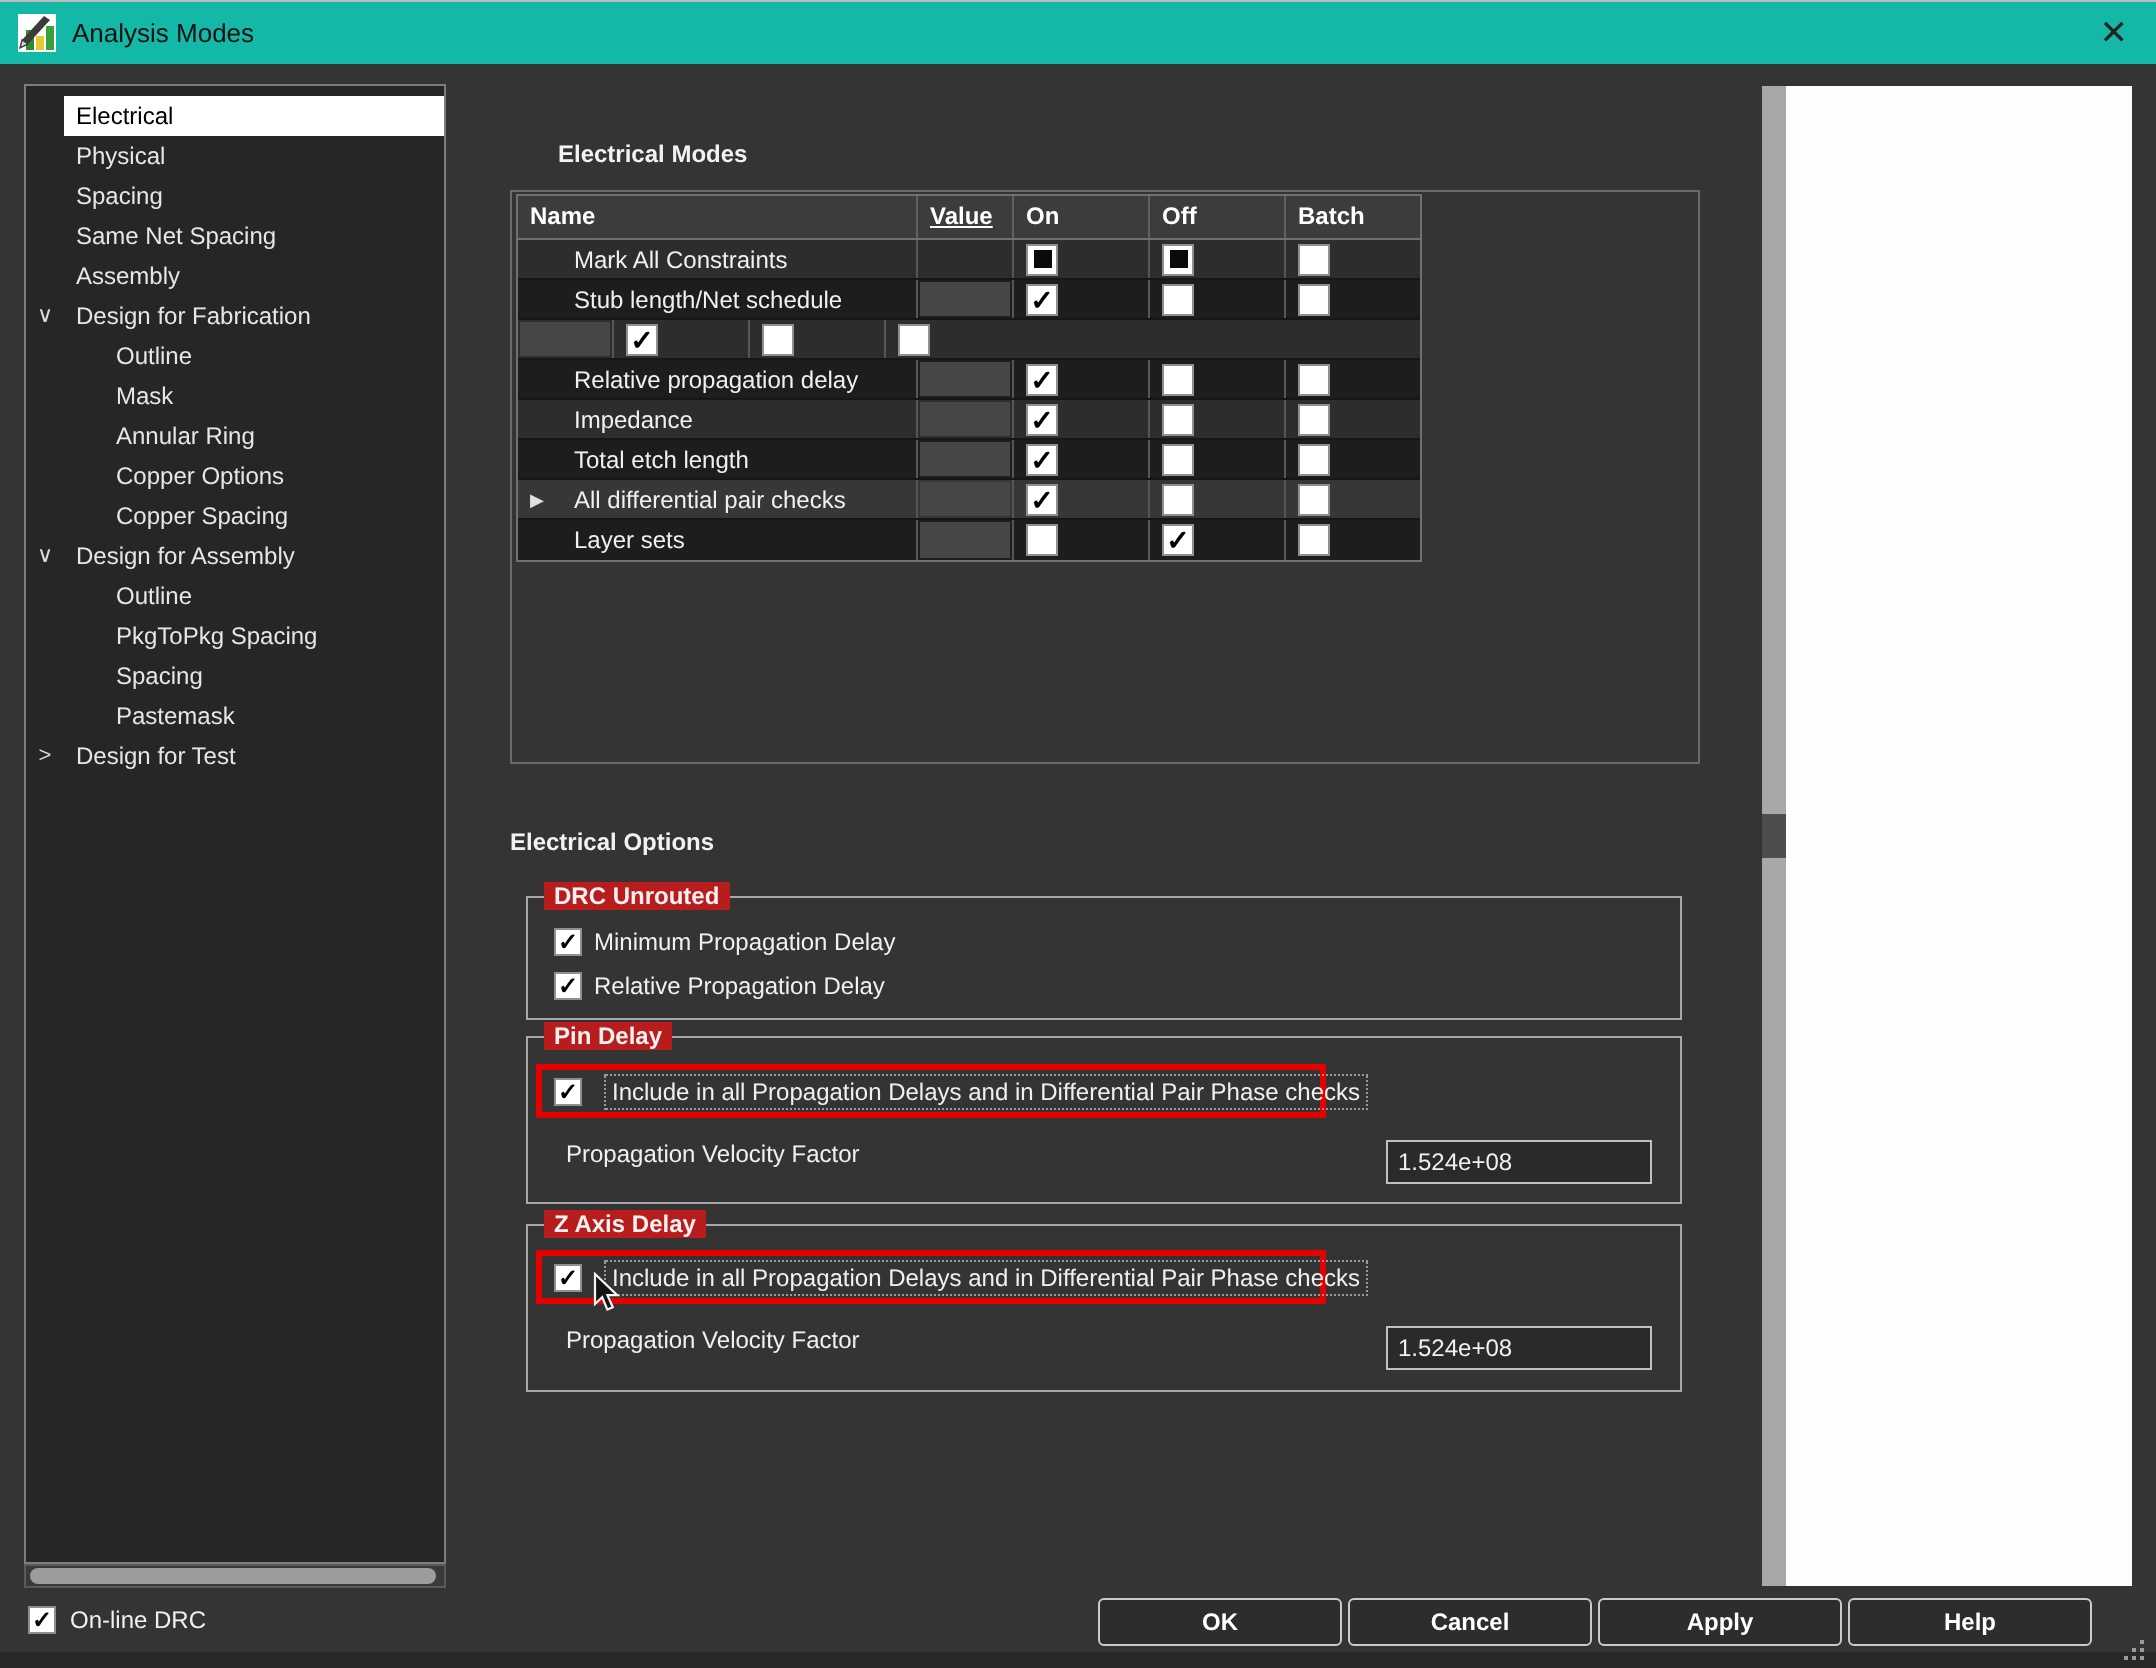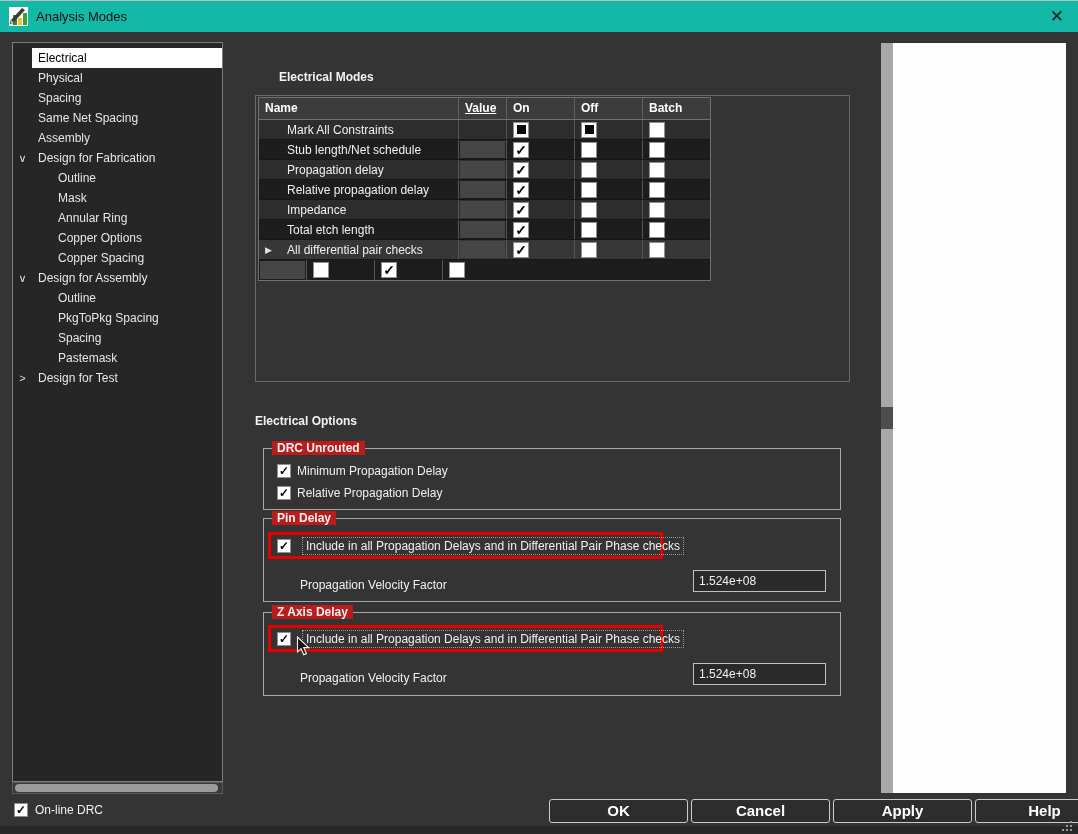--- a/index.html
+++ b/index.html
@@ -68,35 +68,35 @@
   .gb-pin { top:486px; height:84px; }
   .gb-z   { top:580px; height:84px; }
   .legend { position:absolute; left:8px; top:-8px; background:#b91c1c; padding:0 5px;
     font-size:12px; font-weight:bold; color:#f2f2f2; white-space:nowrap; }
   .opt-row { position:absolute; display:flex; align-items:center; gap:6px; }
   .opt-label { font-size:12px; color:#f0f0f0; white-space:nowrap; }
   .redbox { position:absolute; left:4px; border:3px solid #e60000; width:395px; height:27px;
     display:flex; align-items:center; }
   .redbox .cb { margin-left:6px; }
   .redbox .opt-label { margin-left:12px; padding:1px 3px; outline:1px dotted #9a9a9a; }
-  .vel-row { position:absolute; left:36px; right:14px; display:flex; align-items:flex-end; justify-content:space-between; }
+  .vel-row { position:absolute; left:19px; right:14px; display:flex; align-items:flex-start; justify-content:space-between; }
   .vel-input { width:133px; height:22px; background:#2a2a2a; border:1px solid #c0c0c0;
     color:#f0f0f0; font-size:12px; font-family:"Liberation Sans", sans-serif; padding-left:5px; }
 
   
   .vscroll { position:absolute; left:881px; top:11px; width:12px; height:750px; background:#a8a8a8; }
   .vthumb { position:absolute; left:0; top:364px; width:12px; height:22px; background:#4d4d4d; }
   .white-panel { position:absolute; left:893px; top:11px; width:173px; height:750px; background:#fdfdfd; }
 
   
   .footer-check { position:absolute; left:14px; top:771px; display:flex; align-items:center; gap:7px; }
   .footer-check .opt-label { font-size:12px; }
   .btn-row { position:absolute; left:549px; top:767px; display:flex; gap:3px; }
-  .btn { width:139px; height:24px; background:#2d2d2d; border:1px solid #cbcbcb; border-radius:3px;
-    color:#ffffff; font-size:15px; font-weight:bold; text-align:center; line-height:22px; }
+  .btn { width:122px; height:24px; background:#2d2d2d; border:1px solid #cbcbcb; border-radius:3px;
+    color:#ffffff; font-size:12px; font-weight:bold; text-align:center; line-height:22px; }
   .bottom-edge { position:absolute; left:0; top:794px; width:1078px; height:8px; background:#282828; }
   .grip { position:absolute; left:1062px; top:786px; }
 
   .cursor { position:absolute; left:296px; top:636px; z-index:50; }
 </style>
 </head>
 <body>
 
 <div class="window">
 
@@ -234,23 +234,20 @@
                 </span>
               </div>
               <div class="tcell c-off">
                 <span class="cb"></span>
               </div>
               <div class="tcell c-batch">
                 <span class="cb"></span>
               </div>
             </div>
             <div class="trow even">
-              <div class="tcell c-name">
-                <span class="name-text">Propagation delay</span>
-              </div>
               <div class="tcell c-value">
                 <div class="vfill"></div>
               </div>
               <div class="tcell c-on">
                 <span class="cb">
                   <span class="tick">✓</span>
                 </span>
               </div>
               <div class="tcell c-off">
                 <span class="cb"></span>
@@ -330,20 +327,23 @@
                 </span>
               </div>
               <div class="tcell c-off">
                 <span class="cb"></span>
               </div>
               <div class="tcell c-batch">
                 <span class="cb"></span>
               </div>
             </div>
             <div class="trow odd">
+              <div class="tcell c-name">
+                <span class="name-text">Layer sets</span>
+              </div>
               <div class="tcell c-value">
                 <div class="vfill"></div>
               </div>
               <div class="tcell c-on">
                 <span class="cb"></span>
               </div>
               <div class="tcell c-off">
                 <span class="cb">
                   <span class="tick">✓</span>
                 </span>

